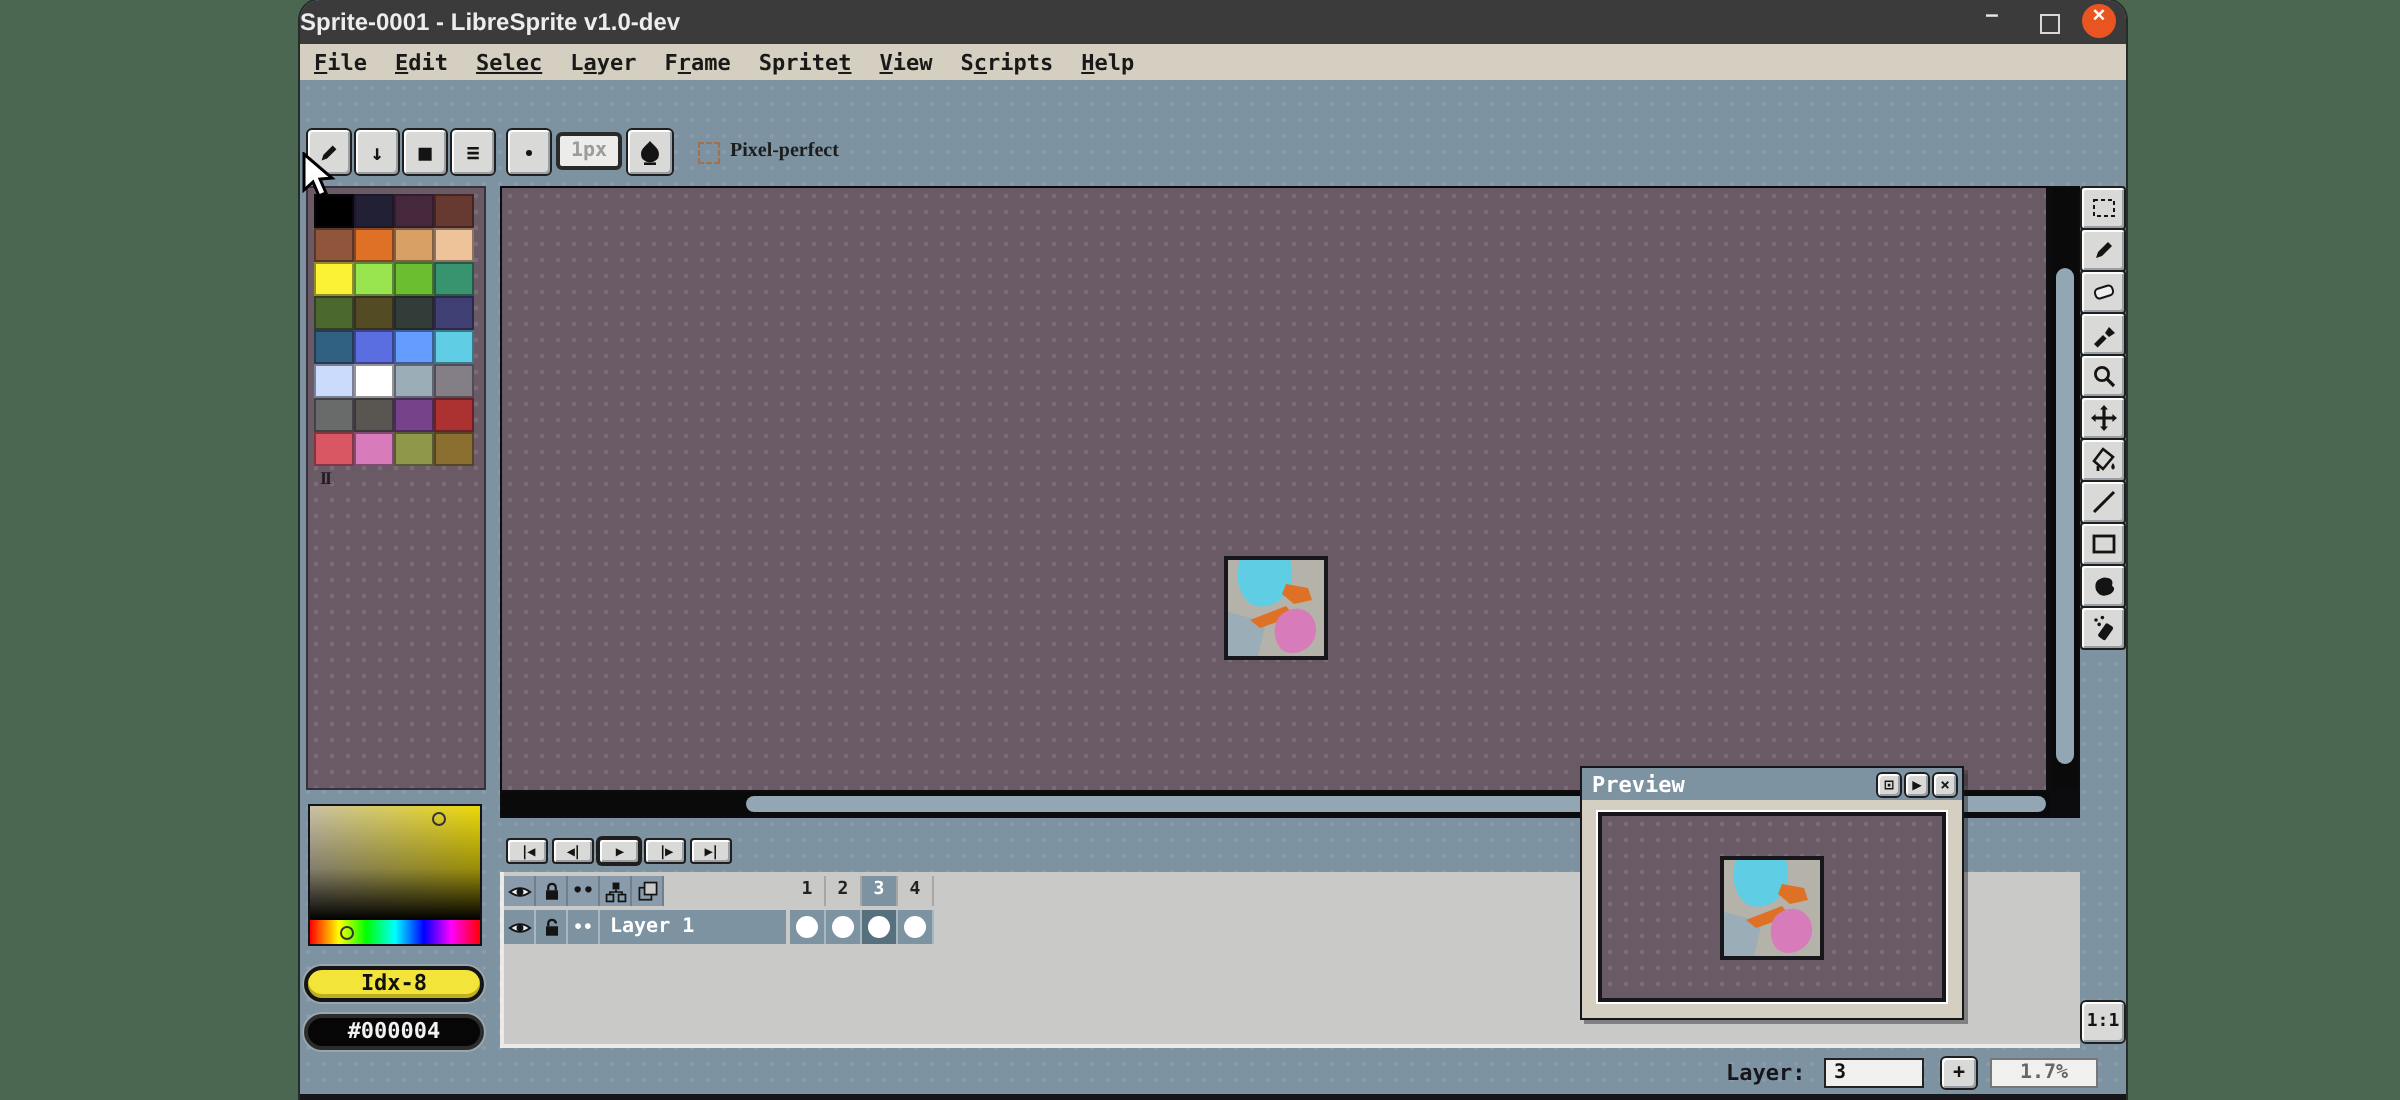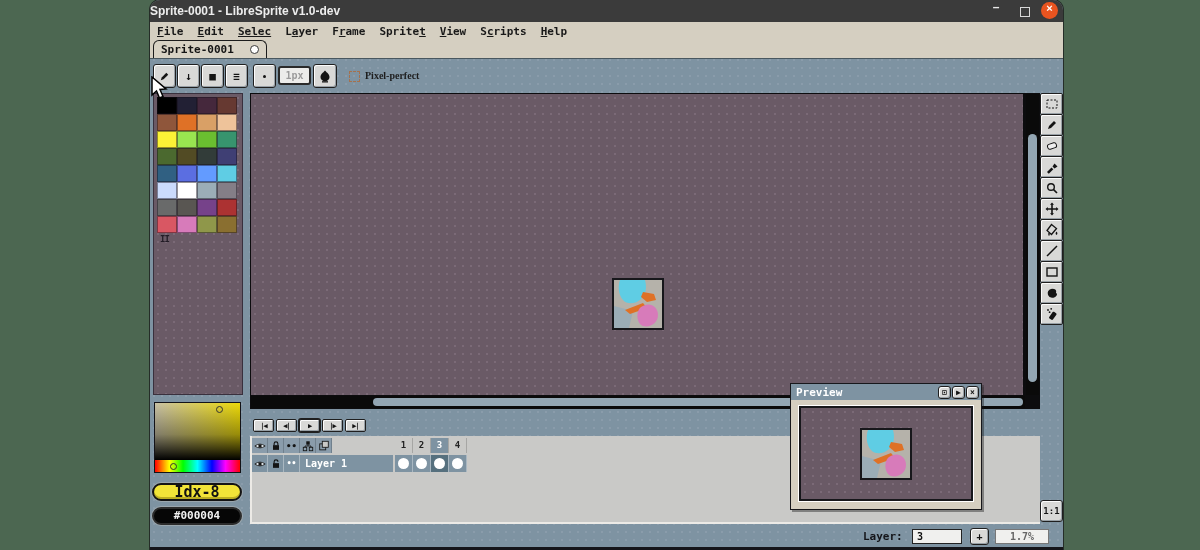--- a/index.html
+++ b/index.html
@@ -38,37 +38,37 @@
   .ctx-group1 .btn{width:23px;height:24px;font-size:11px;}
   .brush-dot-btn{position:absolute;left:103px;top:64px;width:23px;height:24px;}
   .dot-glyph{width:3px;height:3px;background:#141414;border-radius:50%;}
   .px-input{position:absolute;left:128px;top:66px;width:33px;height:19px;background:#ececea;border:2px solid #2a2a2a;
             border-radius:3px;color:#9b9b9b;font-size:10px;text-align:center;line-height:15px;box-sizing:border-box;}
   .ink-btn{position:absolute;left:163px;top:64px;width:24px;height:24px;}
   .pp-checkbox{position:absolute;left:199px;top:71px;width:9px;height:9px;border:1px dashed #a5714d;}
   .pp-label{position:absolute;left:215px;top:64px;height:24px;line-height:24px;font-size:10px;color:#1d1d1d;font-family:Liberation Serif, serif;}
 
   
-  .left-panel{position:absolute;left:3px;top:93px;width:90px;height:302px;border:1px solid #39303d;box-sizing:border-box;}
+  .left-panel{position:absolute;left:3px;top:93px;width:90px;height:302px;border:1px solid #39303d;box-sizing:border-box;font-family:Liberation Serif, serif;}
   .palette-grid{position:absolute;left:3px;top:3px;display:grid;grid-template-columns:repeat(4,20px);grid-auto-rows:17px;}
   .swatch{box-shadow:inset 0 0 0 1px rgba(22,16,26,.45);}
   .palette-handle{position:absolute;left:6px;top:140px;color:#221c26;font-size:9px;letter-spacing:-1px;}
 
   .spectrum{position:absolute;left:4px;top:402px;width:87px;height:71px;border:1px solid #131318;box-sizing:border-box;}
   .sv-box{position:absolute;left:0;right:0;top:0;bottom:12px;
           background:linear-gradient(to bottom,rgba(0,0,0,0) 0%,rgba(0,0,0,.35) 55%,#000 100%),
                      linear-gradient(to right,#c9c2a6,#ecd90a);}
   .hue-bar{position:absolute;left:0;right:0;bottom:0;height:12px;
            background:linear-gradient(to right,#f00,#ff0 17%,#0f0 33%,#0ff 50%,#00f 67%,#f0f 83%,#f00);}
   .marker{position:absolute;width:7px;height:7px;border:1.5px solid #333;border-radius:50%;box-sizing:border-box;}
   .sv-marker{right:17px;top:3px;}
   .hue-marker{left:15px;bottom:2px;}
 
   .idx-btn{position:absolute;left:2px;top:483px;width:90px;height:18px;background:#f2e438;border:2px solid #141414;border-radius:9px;
-           color:#111;font-size:15px;text-align:center;line-height:14px;box-sizing:border-box;
+           color:#111;font-size:11px;text-align:center;line-height:14px;box-sizing:border-box;
            box-shadow:0 0 0 1px #9aa6ad,inset 0 -2px 0 rgba(110,95,0,.4);}
   .hex-btn{position:absolute;left:2px;top:507px;width:90px;height:18px;background:#060606;border:2px solid #2c2c2c;border-radius:9px;
            color:#f2f2f2;font-size:11px;text-align:center;line-height:14px;box-sizing:border-box;box-shadow:0 0 0 1px #9aa6ad;}
 
   
   .editor{position:absolute;left:100px;top:93px;width:790px;height:316px;background:#0c0c0e;}
   .viewport{position:absolute;left:1px;top:1px;width:772px;height:301px;overflow:hidden;}
   .canvas-sprite{position:absolute;left:361px;top:184px;border:2px solid #17171b;line-height:0;}
   .vscroll{position:absolute;left:776px;top:1px;width:13px;height:301px;background:#0a0a0a;}
   .vthumb{position:absolute;left:2px;top:40px;width:9px;height:248px;background:#93a6b3;border-radius:5px;}
@@ -142,26 +142,20 @@
       <span class="menu-item"><span></span><span class="key">E</span><span>dit</span></span>
       <span class="menu-item"><span></span><span class="key">Selec</span><span></span></span>
       <span class="menu-item"><span>L</span><span class="key">a</span><span>yer</span></span>
       <span class="menu-item"><span>F</span><span class="key">r</span><span>ame</span></span>
       <span class="menu-item"><span>Sprite</span><span class="key">t</span><span></span></span>
       <span class="menu-item"><span></span><span class="key">V</span><span>iew</span></span>
       <span class="menu-item"><span>S</span><span class="key">c</span><span>ripts</span></span>
       <span class="menu-item"><span></span><span class="key">H</span><span>elp</span></span>
     </div>
 
-    <div class="tabrow">
-      <div class="tab">
-        <span>Sprite-0001</span>
-        <span class="tab-dot"></span>
-      </div>
-    </div>
 
     <div class="ctx-group1">
       <div class="btn">
         <svg class="icon14" width="13" height="13" viewBox="0 0 14 14">
             <path d="M3,11 l1,-3 5,-5 2,2 -5,5 -3,1 z" fill="#141414"></path>
           </svg>
       </div>
       <div class="btn">
           <span>↓</span>
         </div>

